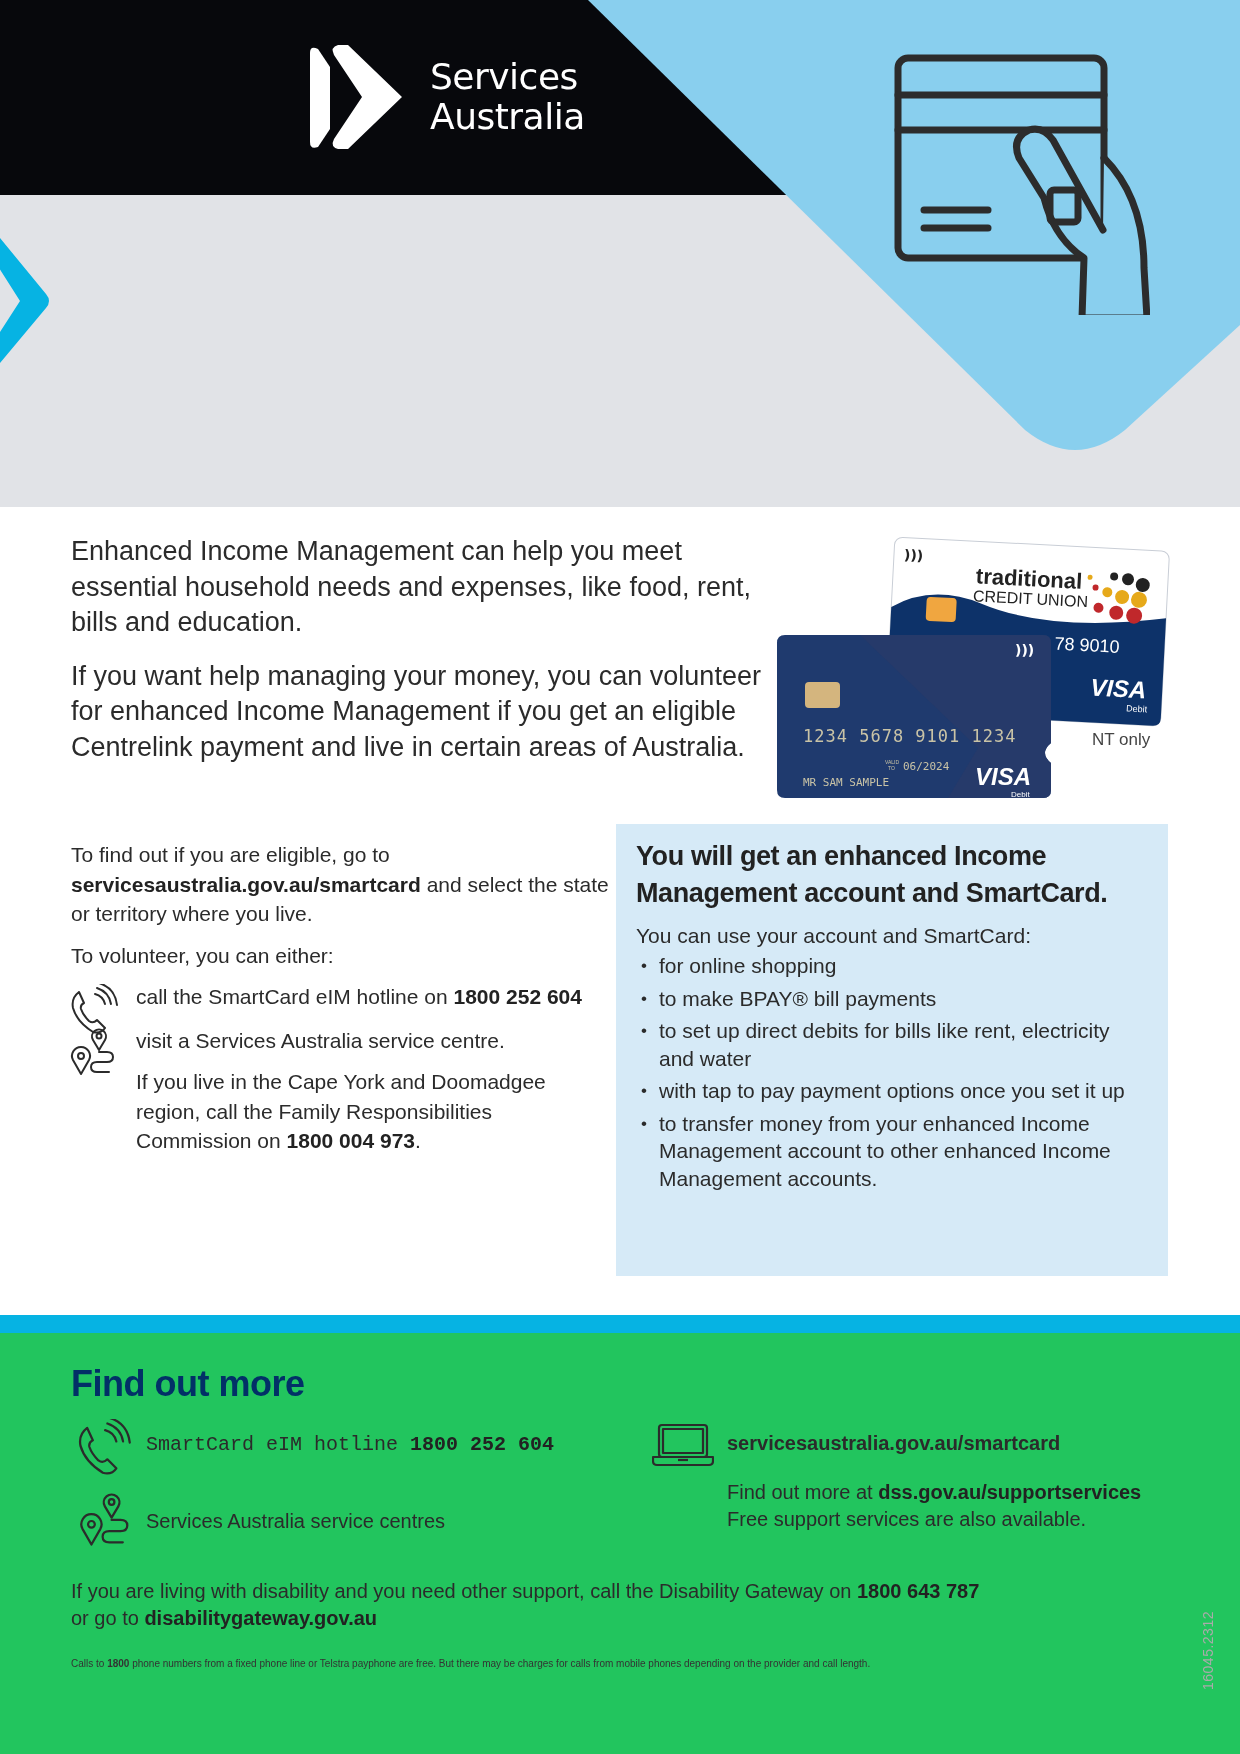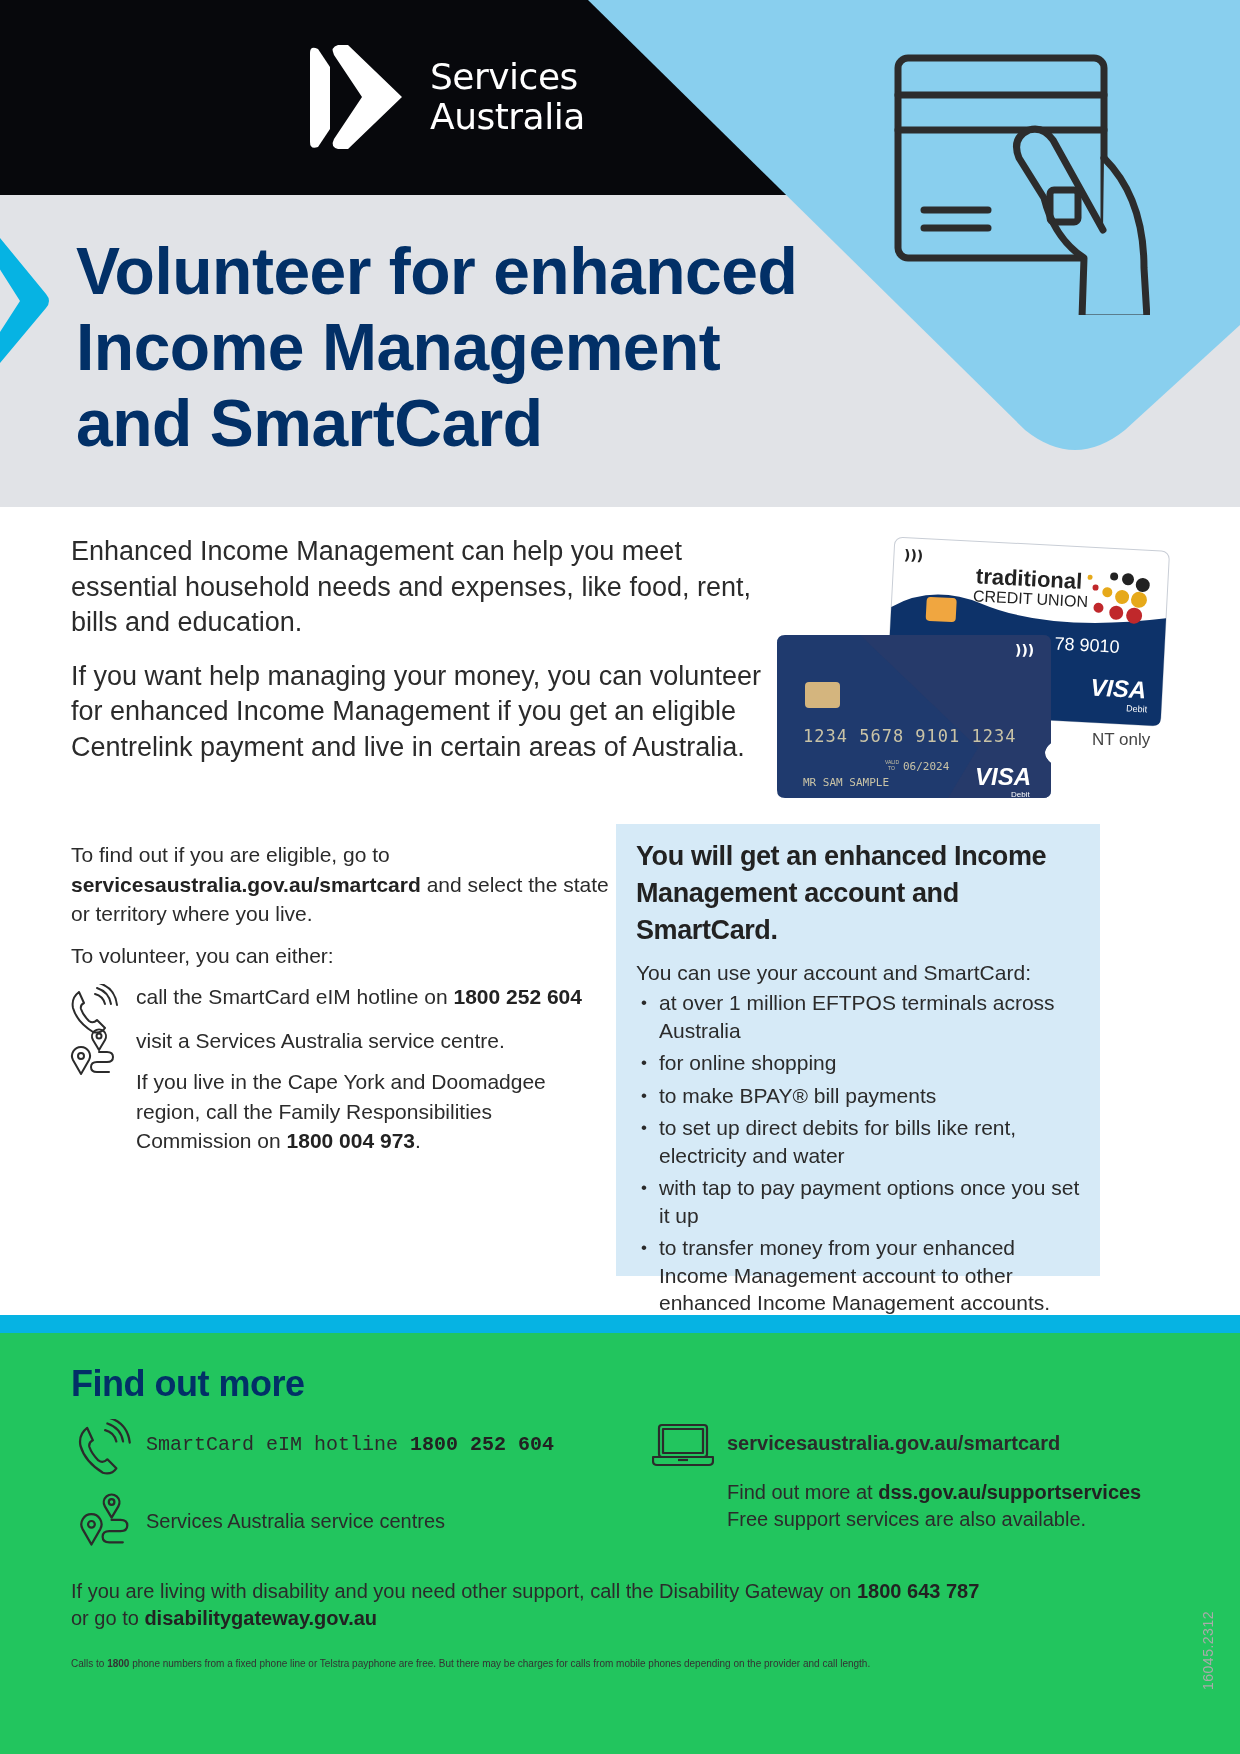--- a/index.html
+++ b/index.html
@@ -29,21 +29,21 @@
 
   
   .left-col { position: absolute; left: 71px; top: 840px; width: 540px; font-size: 21px; line-height: 29.5px; color: #2b2b2b; }
   .left-col p { margin-bottom: 12px; }
   .left-col b { font-weight: bold; color: #222; }
   .option { position: relative; padding-left: 65px; margin-bottom: 14px; }
   .option .opt-icon { position: absolute; left: -2px; top: 2px; width: 50px; height: 50px; }
   .option.sub { margin-top: -2px; }
 
   
-  .info-box { position: absolute; left: 616px; top: 824px; width: 484px; height: 452px; background: #d6eaf7; padding: 14px 20px 0 20px; }
+  .info-box { position: absolute; left: 616px; top: 824px; width: 552px; height: 452px; background: #d6eaf7; padding: 14px 20px 0 20px; }
   .info-box h2 { font-size: 27px; line-height: 37px; font-weight: bold; color: #222; letter-spacing: -0.4px; margin-bottom: 9px; }
   .info-box .lead { font-size: 21px; line-height: 29px; color: #2b2b2b; margin-bottom: 2px; }
   .info-box ul { list-style: none; }
   .info-box li { position: relative; padding-left: 23px; font-size: 21px; line-height: 27.5px; color: #2b2b2b; margin-bottom: 5px; }
   .info-box li::before { content: "•"; position: absolute; left: 5px; top: 0; font-size: 17px; }
 
   
   .footer-bar { position: absolute; left: 0; top: 1315px; width: 1240px; height: 18px; background: #06b3e3; }
   .footer { position: absolute; left: 0; top: 1333px; width: 1240px; height: 421px; background: #22c55e; }
   .footer h2 { position: absolute; left: 71px; top: 30px; font-size: 36px; font-weight: bold; color: #023067; letter-spacing: -0.5px; }
@@ -85,25 +85,20 @@
       <line x1="34" y1="178" x2="98" y2="178"></line>
       <path d="M214 108 q40 40 40 110 l3 50 h-65 l2 -60 q-30 -20 -40 -60 l-25 -40 q-8 -20 10 -28 q14 -4 24 10 l50 90" fill="#89cfee"></path>
       <rect x="160" y="140" width="28" height="32" rx="4"></rect>
     </g>
   </svg>
 
   <svg class="chevron-accent" viewBox="0 0 80 125">
     <path d="M0 0 L20 0 L66 56 Q72 63 66 70 L20 125 L0 125 L40 63 Z" fill="#06b3e3"></path>
   </svg>
 
-  <h1 class="title">
-    <span>Volunteer for enhanced</span>
-    <span>Income Management</span>
-    <span>and SmartCard</span>
-  </h1>
 </div>
 
 <div class="intro">
   <p>Enhanced Income Management can help you meet essential household needs and expenses, like food, rent, bills and education.</p>
   <p>If you want help managing your money, you can volunteer for enhanced Income Management if you get an eligible Centrelink payment and live in certain areas of Australia.</p>
 </div>
 
 <svg class="cards-img" viewBox="0 0 400 275">
 
   <g transform="rotate(3 270 110)">
@@ -180,21 +175,20 @@
 
   <div class="option sub">
     <span>If you live in the Cape York and Doomadgee region, call the Family Responsibilities Commission on </span><b>1800 004 973</b><span>.</span>
   </div>
 </div>
 
 <div class="info-box">
   <h2>You will get an enhanced Income Management account and SmartCard.</h2>
   <p class="lead">You can use your account and SmartCard:</p>
   <ul>
-    <li>at over 1 million EFTPOS terminals across Australia</li>
     <li>for online shopping</li>
     <li>to make BPAY® bill payments</li>
     <li>to set up direct debits for bills like rent, electricity and water</li>
     <li>with tap to pay payment options once you set it up</li>
     <li>to transfer money from your enhanced Income Management account to other enhanced Income Management accounts.</li>
   </ul>
 </div>
 
 <div class="footer-bar"></div>
 <div class="footer">

